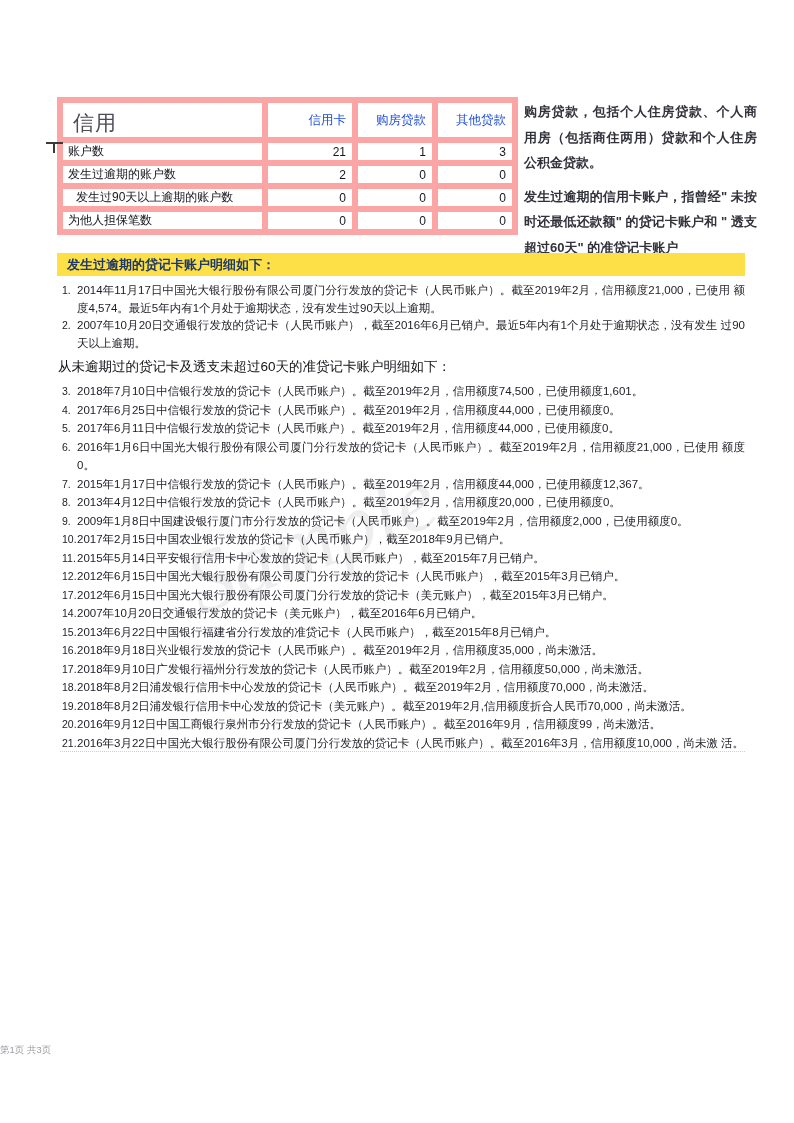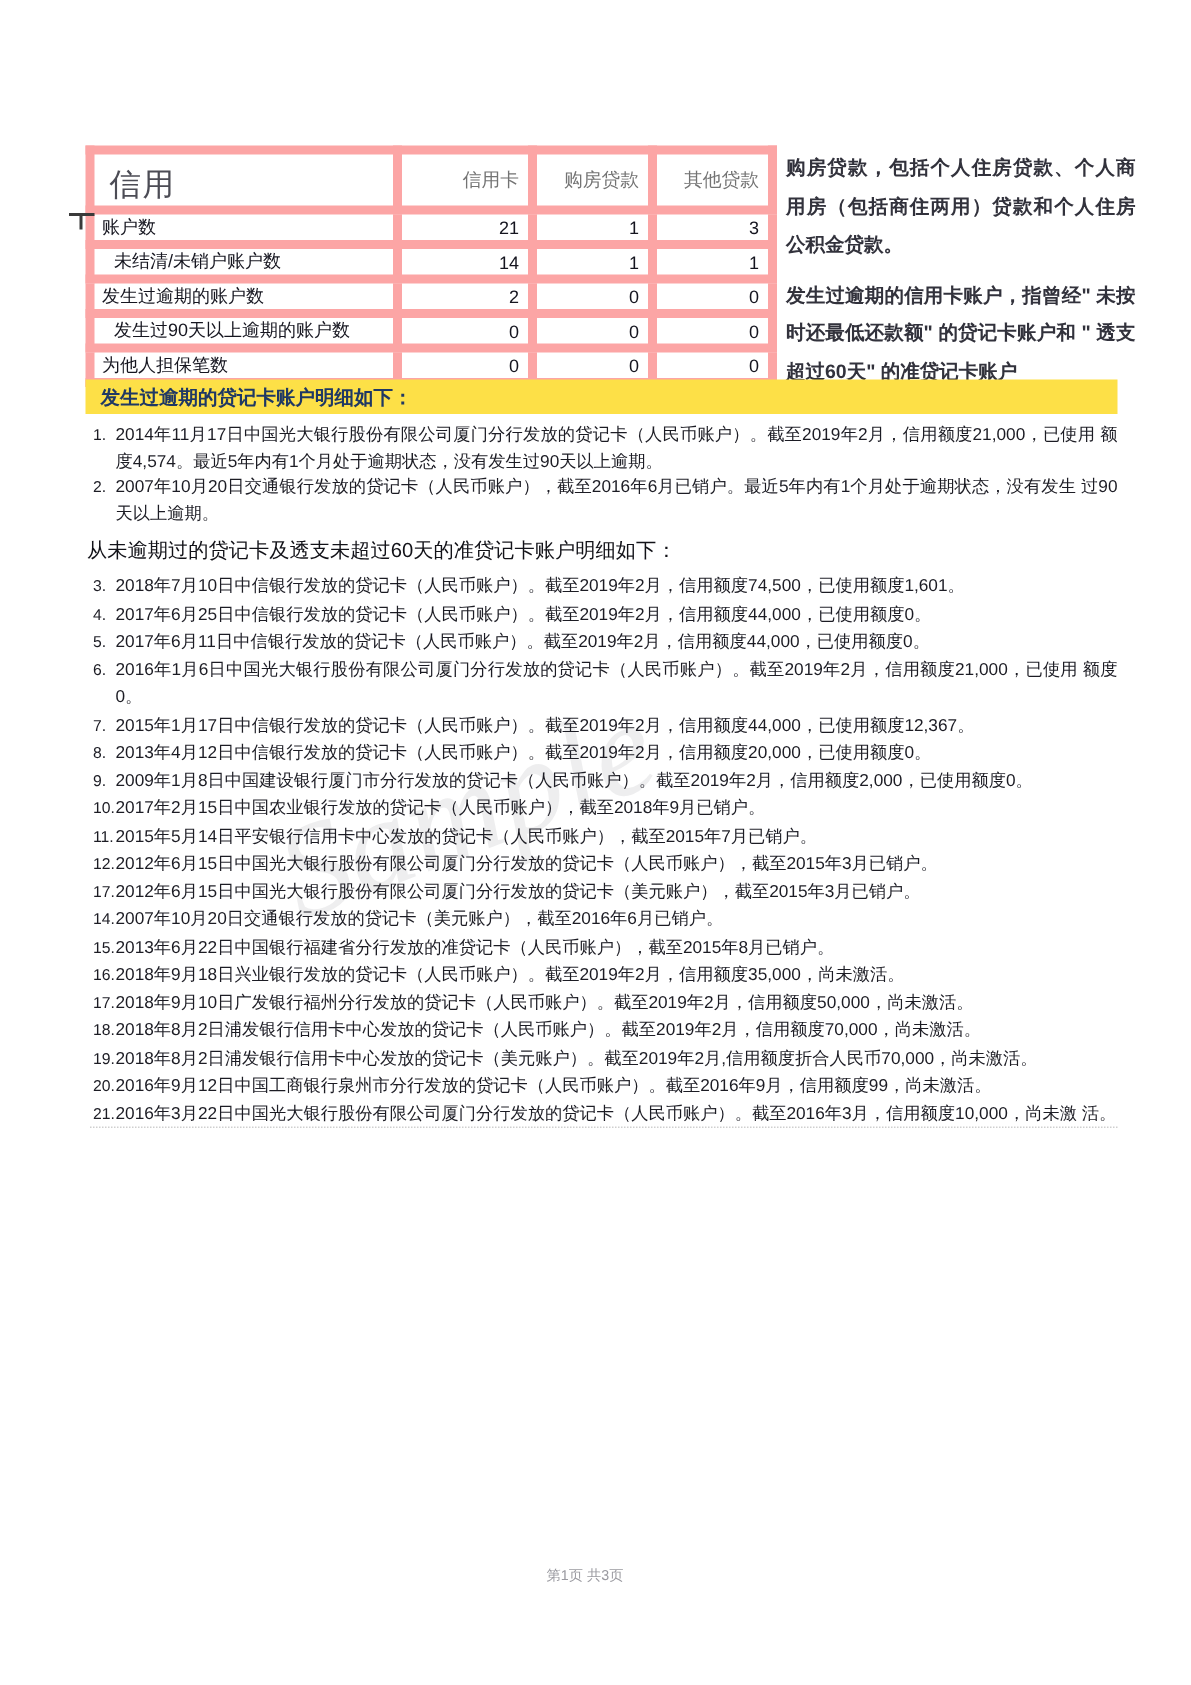--- a/index.html
+++ b/index.html
@@ -16,21 +16,21 @@
   }
   .summary-table td {
     border:6px solid #fca5a5; height:23px;
     font-size:12px; color:#15151f; vertical-align:middle;
     overflow:hidden; white-space:nowrap;
   }
   .summary-table tr.head td { height:30px; }
   .summary-table .title-cell {
     font-size:21px; color:#4c4c55; padding:6px 0 0 10px; letter-spacing:1px;
   }
-  .summary-table .col-head { font-size:12.5px; text-align:right; padding-right:6px; color:#737373;padding-left:12px; }
+  .summary-table .col-head { font-size:12.5px; text-align:right; padding-right:6px; color:#1d4ed8;padding-left:12px; }
   .summary-table .lbl { padding-left:5px; }
   .summary-table .lbl.indent { padding-left:13px; }
   .summary-table .val { text-align:right; padding-right:6px; }
 
   
   .side-notes {
     position:absolute; left:513px; top:99px; width:233px;
     font-size:13px; font-weight:700; line-height:25.5px;
     color:#32323c; text-align:justify;margin-left:11px;
   }
@@ -67,21 +67,21 @@
     pointer-events:none; white-space:nowrap;
   }
 
   
   .section-divider {
     position:absolute; left:60px; top:751px; width:685px; height:0;
     border-top:1px dotted #cfcfcf;
   }
   .footer {
     position:absolute; left:0; top:1044px; width:780px;
-    text-align:center; font-size:9.5px; color:#9a9aa0;
+    font-size:9.5px; color:#9a9aa0;
   }
   .cursor-artifact { position:absolute; left:46px; top:142px; width:17px; height:12px; }
   .cursor-artifact .h { position:absolute; left:0; top:0; width:17px; height:1.5px; background:#3a3a3a; }
   .cursor-artifact .v { position:absolute; left:7px; top:1px; width:1.5px; height:10px; background:#3a3a3a; }
 </style>
 </head>
 <body>
 
 <div class="page">
 
@@ -101,26 +101,20 @@
       <td class="col-head">购房贷款</td>
       <td class="col-head">其他贷款</td>
     </tr>
     <tr>
       <td class="lbl">账户数</td>
       <td class="val">21</td>
       <td class="val">1</td>
       <td class="val">3</td>
     </tr>
     <tr>
-      <td class="lbl indent">未结清/未销户账户数</td>
-      <td class="val">14</td>
-      <td class="val">1</td>
-      <td class="val">1</td>
-    </tr>
-    <tr>
       <td class="lbl">发生过逾期的账户数</td>
       <td class="val">2</td>
       <td class="val">0</td>
       <td class="val">0</td>
     </tr>
     <tr>
       <td class="lbl indent">发生过90天以上逾期的账户数</td>
       <td class="val">0</td>
       <td class="val">0</td>
       <td class="val">0</td>

